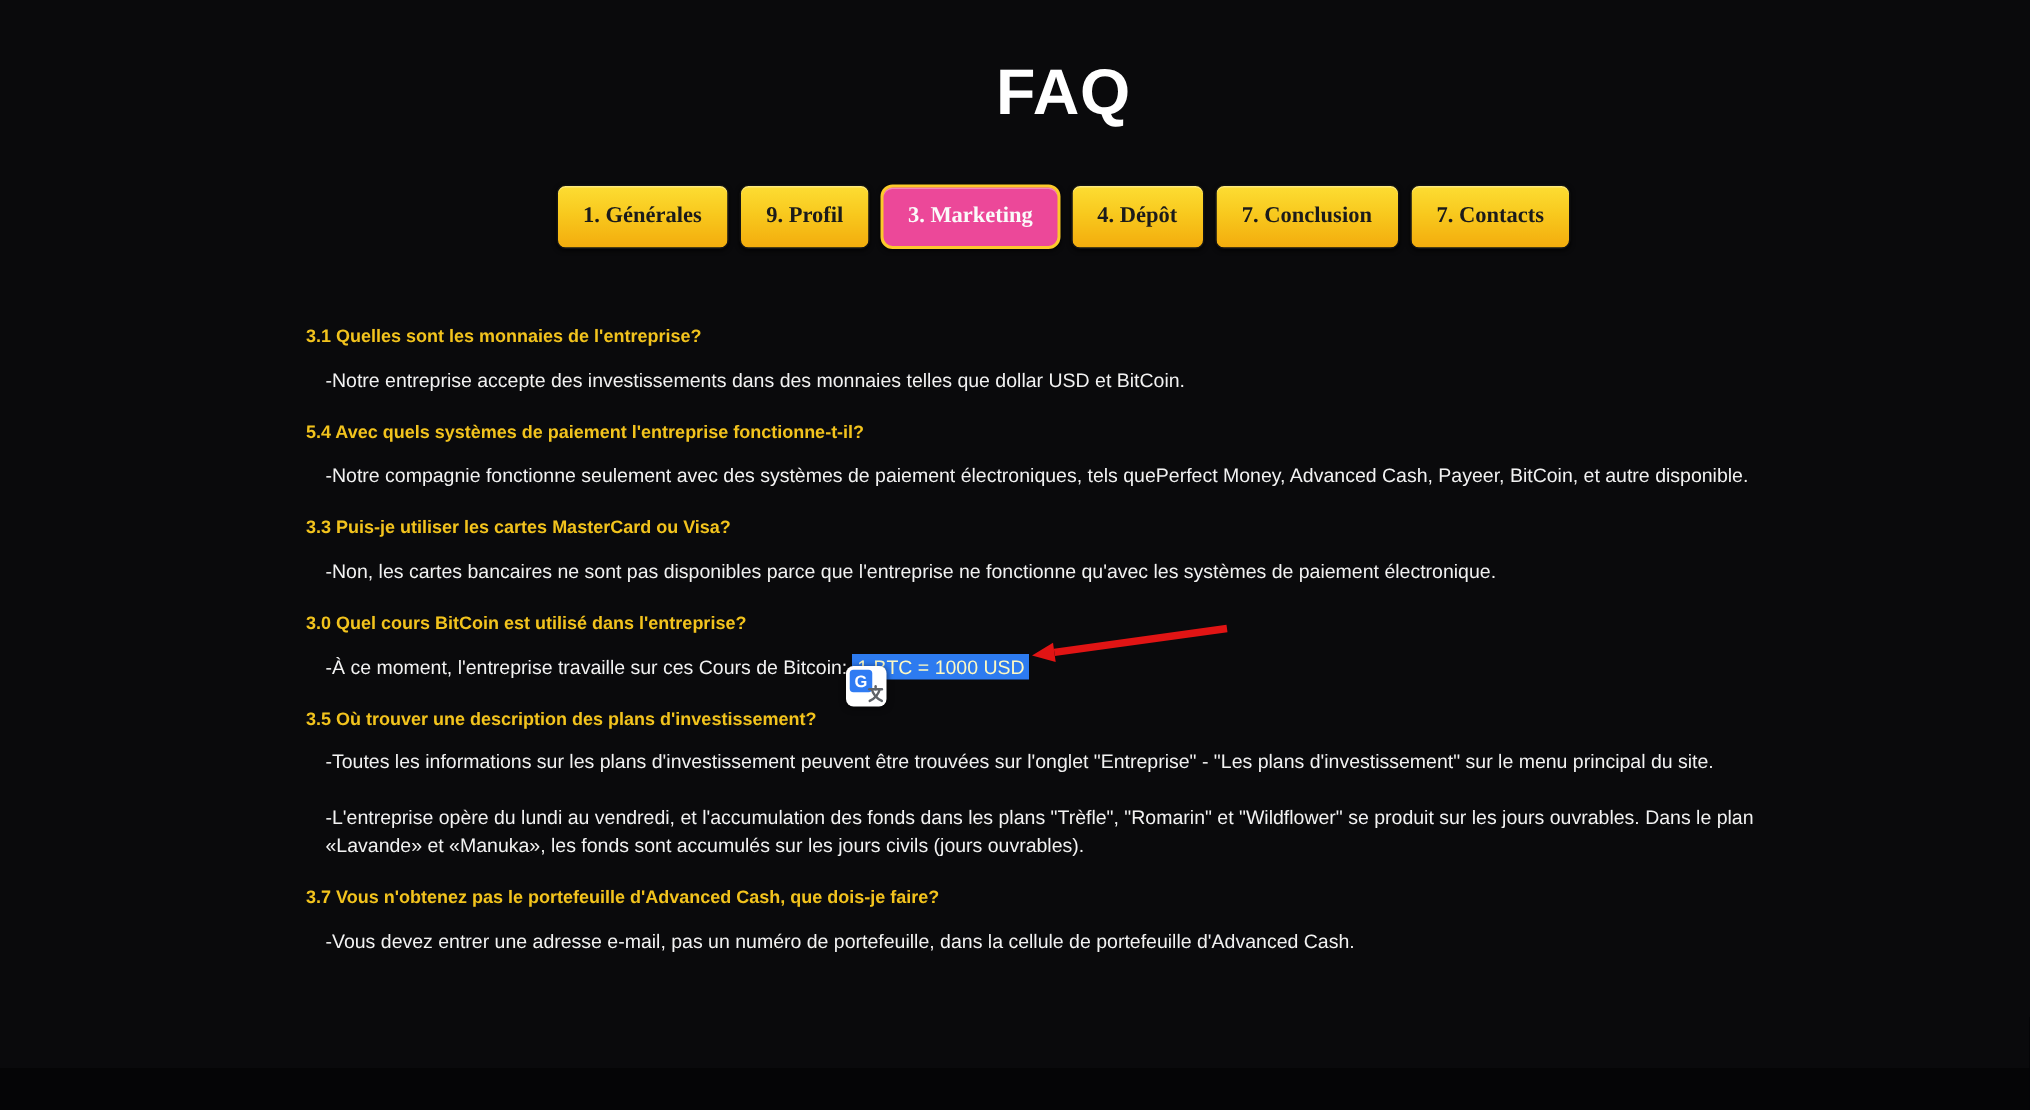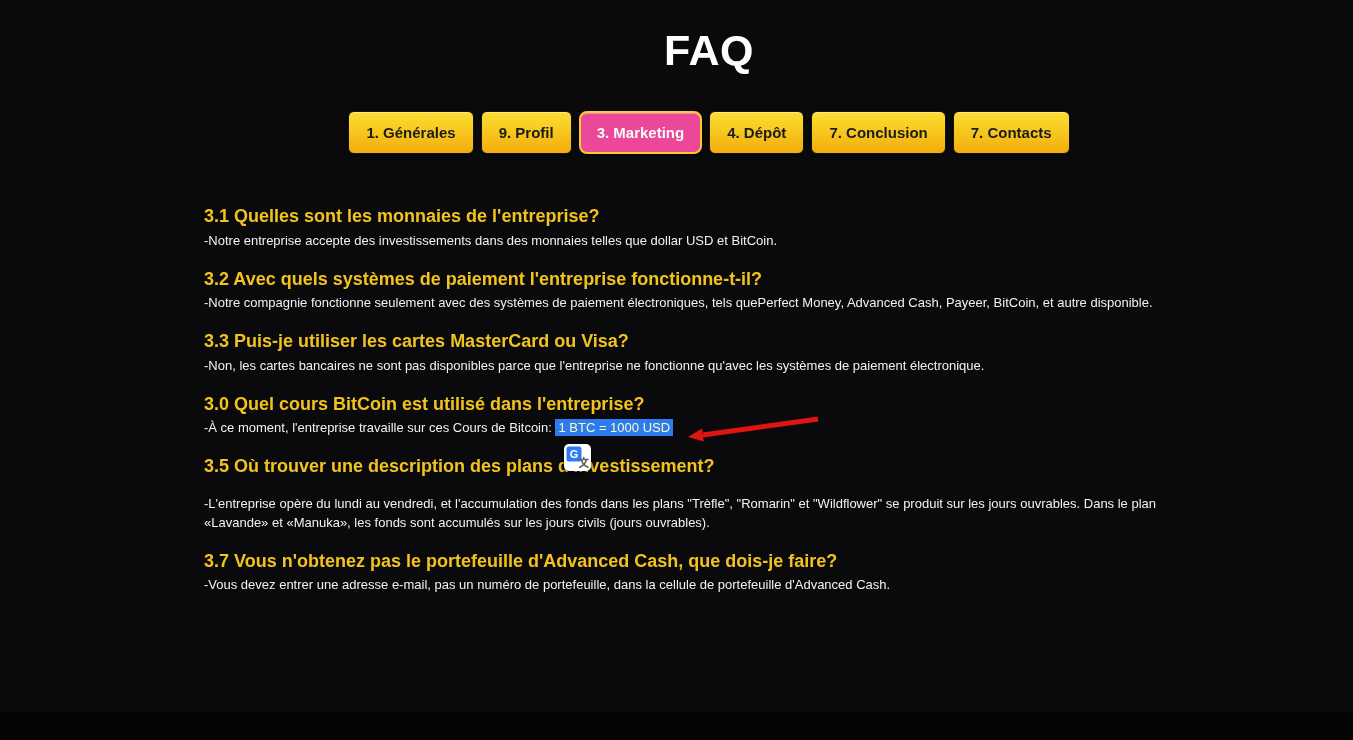--- a/index.html
+++ b/index.html
@@ -16,39 +16,39 @@
     position: absolute;
     left: 0; bottom: 0;
     width: 100%; height: 28px;
     background: #050506;
   }
   .container {
     width: 1010px;
     margin-left: 204px;
   }
   .page-title {
-    margin: 0;
+    margin: 12px;
     padding-top: 26px;
     text-align: center;
     color: #ffffff;
     font-size: 43px;
     font-weight: bold;
     letter-spacing: 0.5px;
   }
   .tabs {
     display: flex;
     justify-content: center;
     align-items: center;
     gap: 7px;
     margin-top: 36px;
   }
   .tab {
     background: linear-gradient(180deg, #fddd33 0%, #f8c91e 45%, #f3ac0d 100%);
     color: #1b1b1b;
-    font-family: Liberation Sans, sans-serif;
+    font-family: Liberation Serif, serif;
     font-weight: bold;
     font-size: 15px;
     padding: 12px 17px;
     border-radius: 6px;
     border: 1px solid #131313;
     box-shadow: inset 0 1px 0 rgba(255,255,255,0.35), 0 1px 3px rgba(0,0,0,0.7);
     cursor: pointer;
     white-space: nowrap;
     text-align: right;
   }
@@ -57,26 +57,26 @@
     color: #fafafa;
     border: 2px solid #fcca2b;
     border-radius: 8px;
     padding: 11px 16px;
   }
   .content { margin-top: 52px; }
   .faq-item { margin-bottom: 18px; }
   .question {
     margin: 0 0 5px 0;
     color: #f2c31d;
-    font-size: 18px;
+    font-size: 12px;
     font-weight: bold;
     line-height: 1.15;
   }
   .answer {
-    margin: 0;
+    margin: 13px;
     color: #f2f2f2;
     font-size: 13px;
     line-height: 1.45;
   }
   .highlight {
     background: #2d7bf0;
     color: #fef9c3;
     padding: 1px 3px;
   }
   .translate-popup {
@@ -119,36 +119,37 @@
     </div>
 
     <div class="content">
 
       <div class="faq-item">
         <h3 class="question">3.1 Quelles sont les monnaies de l'entreprise?</h3>
         <p class="answer">-Notre entreprise accepte des investissements dans des monnaies telles que dollar USD et BitCoin.</p>
       </div>
 
       <div class="faq-item">
-        <h3 class="question">3.2 Avec quels systèmes de paiement l'entreprise fonctionne-t-il?</h3>
+        <h3 class="question">5.4 Avec quels systèmes de paiement l'entreprise fonctionne-t-il?</h3>
         <p class="answer">-Notre compagnie fonctionne seulement avec des systèmes de paiement électroniques, tels quePerfect Money, Advanced Cash, Payeer, BitCoin, et autre disponible.</p>
       </div>
 
       <div class="faq-item">
         <h3 class="question">3.3 Puis-je utiliser les cartes MasterCard ou Visa?</h3>
         <p class="answer">-Non, les cartes bancaires ne sont pas disponibles parce que l'entreprise ne fonctionne qu'avec les systèmes de paiement électronique.</p>
       </div>
 
       <div class="faq-item">
         <h3 class="question">3.0 Quel cours BitCoin est utilisé dans l'entreprise?</h3>
         <p class="answer"><span>-À ce moment, l'entreprise travaille sur ces Cours de Bitcoin: </span><span class="highlight">1 BTC = 1000 USD</span></p>
       </div>
 
       <div class="faq-item">
         <h3 class="question">3.5 Où trouver une description des plans d'investissement?</h3>
+        <p class="answer">-Toutes les informations sur les plans d'investissement peuvent être trouvées sur l'onglet "Entreprise" - "Les plans d'investissement" sur le menu principal du site.</p>
       </div>
 
       <div class="faq-item">
         <p class="answer">-L'entreprise opère du lundi au vendredi, et l'accumulation des fonds dans les plans "Trèfle", "Romarin" et "Wildflower" se produit sur les jours ouvrables. Dans le plan «Lavande» et «Manuka», les fonds sont accumulés sur les jours civils (jours ouvrables).</p>
       </div>
 
       <div class="faq-item">
         <h3 class="question">3.7 Vous n'obtenez pas le portefeuille d'Advanced Cash, que dois-je faire?</h3>
         <p class="answer">-Vous devez entrer une adresse e-mail, pas un numéro de portefeuille, dans la cellule de portefeuille d'Advanced Cash.</p>
       </div>

